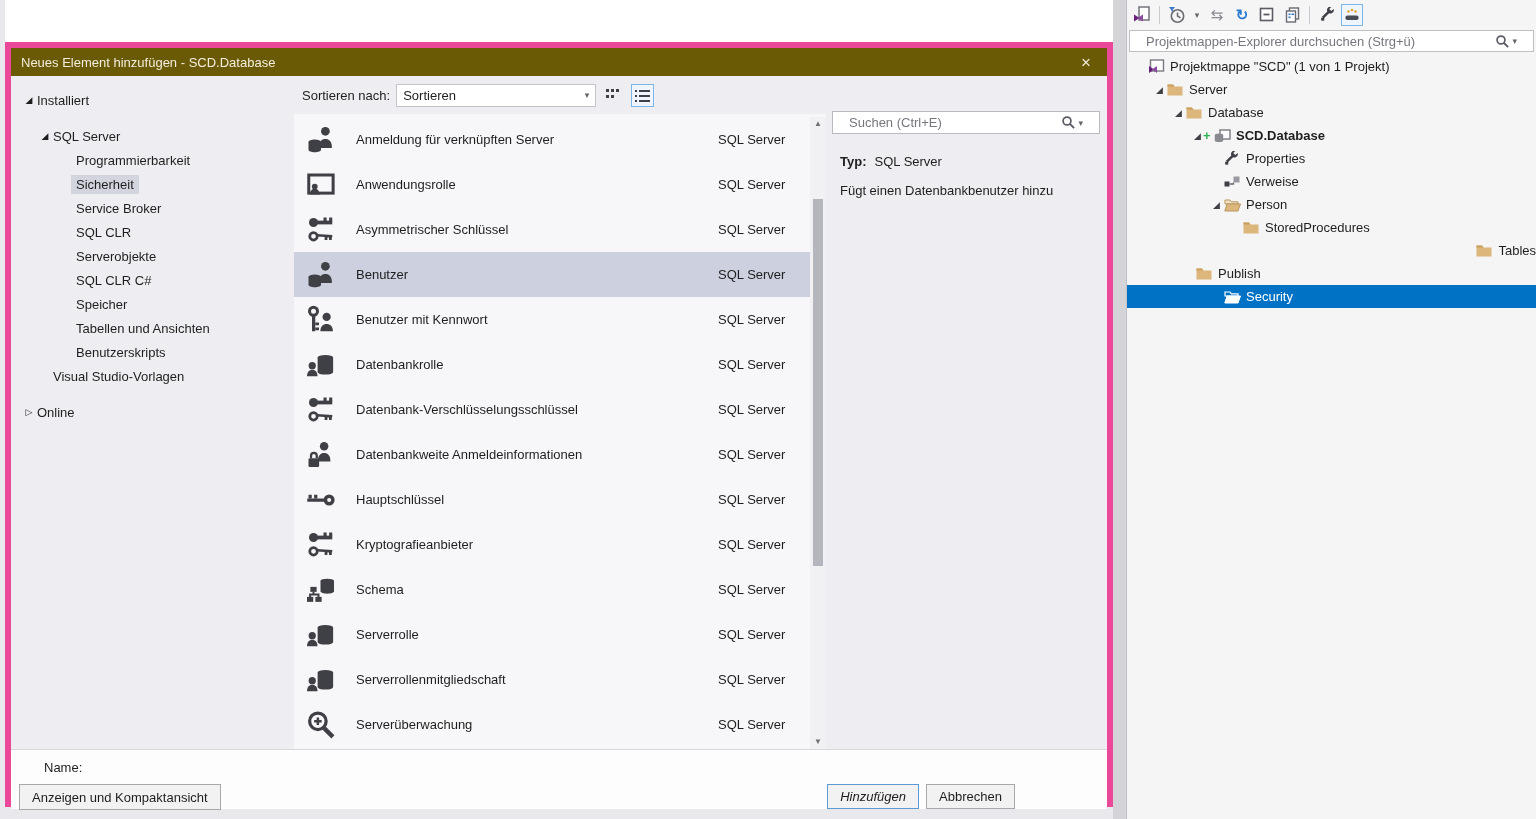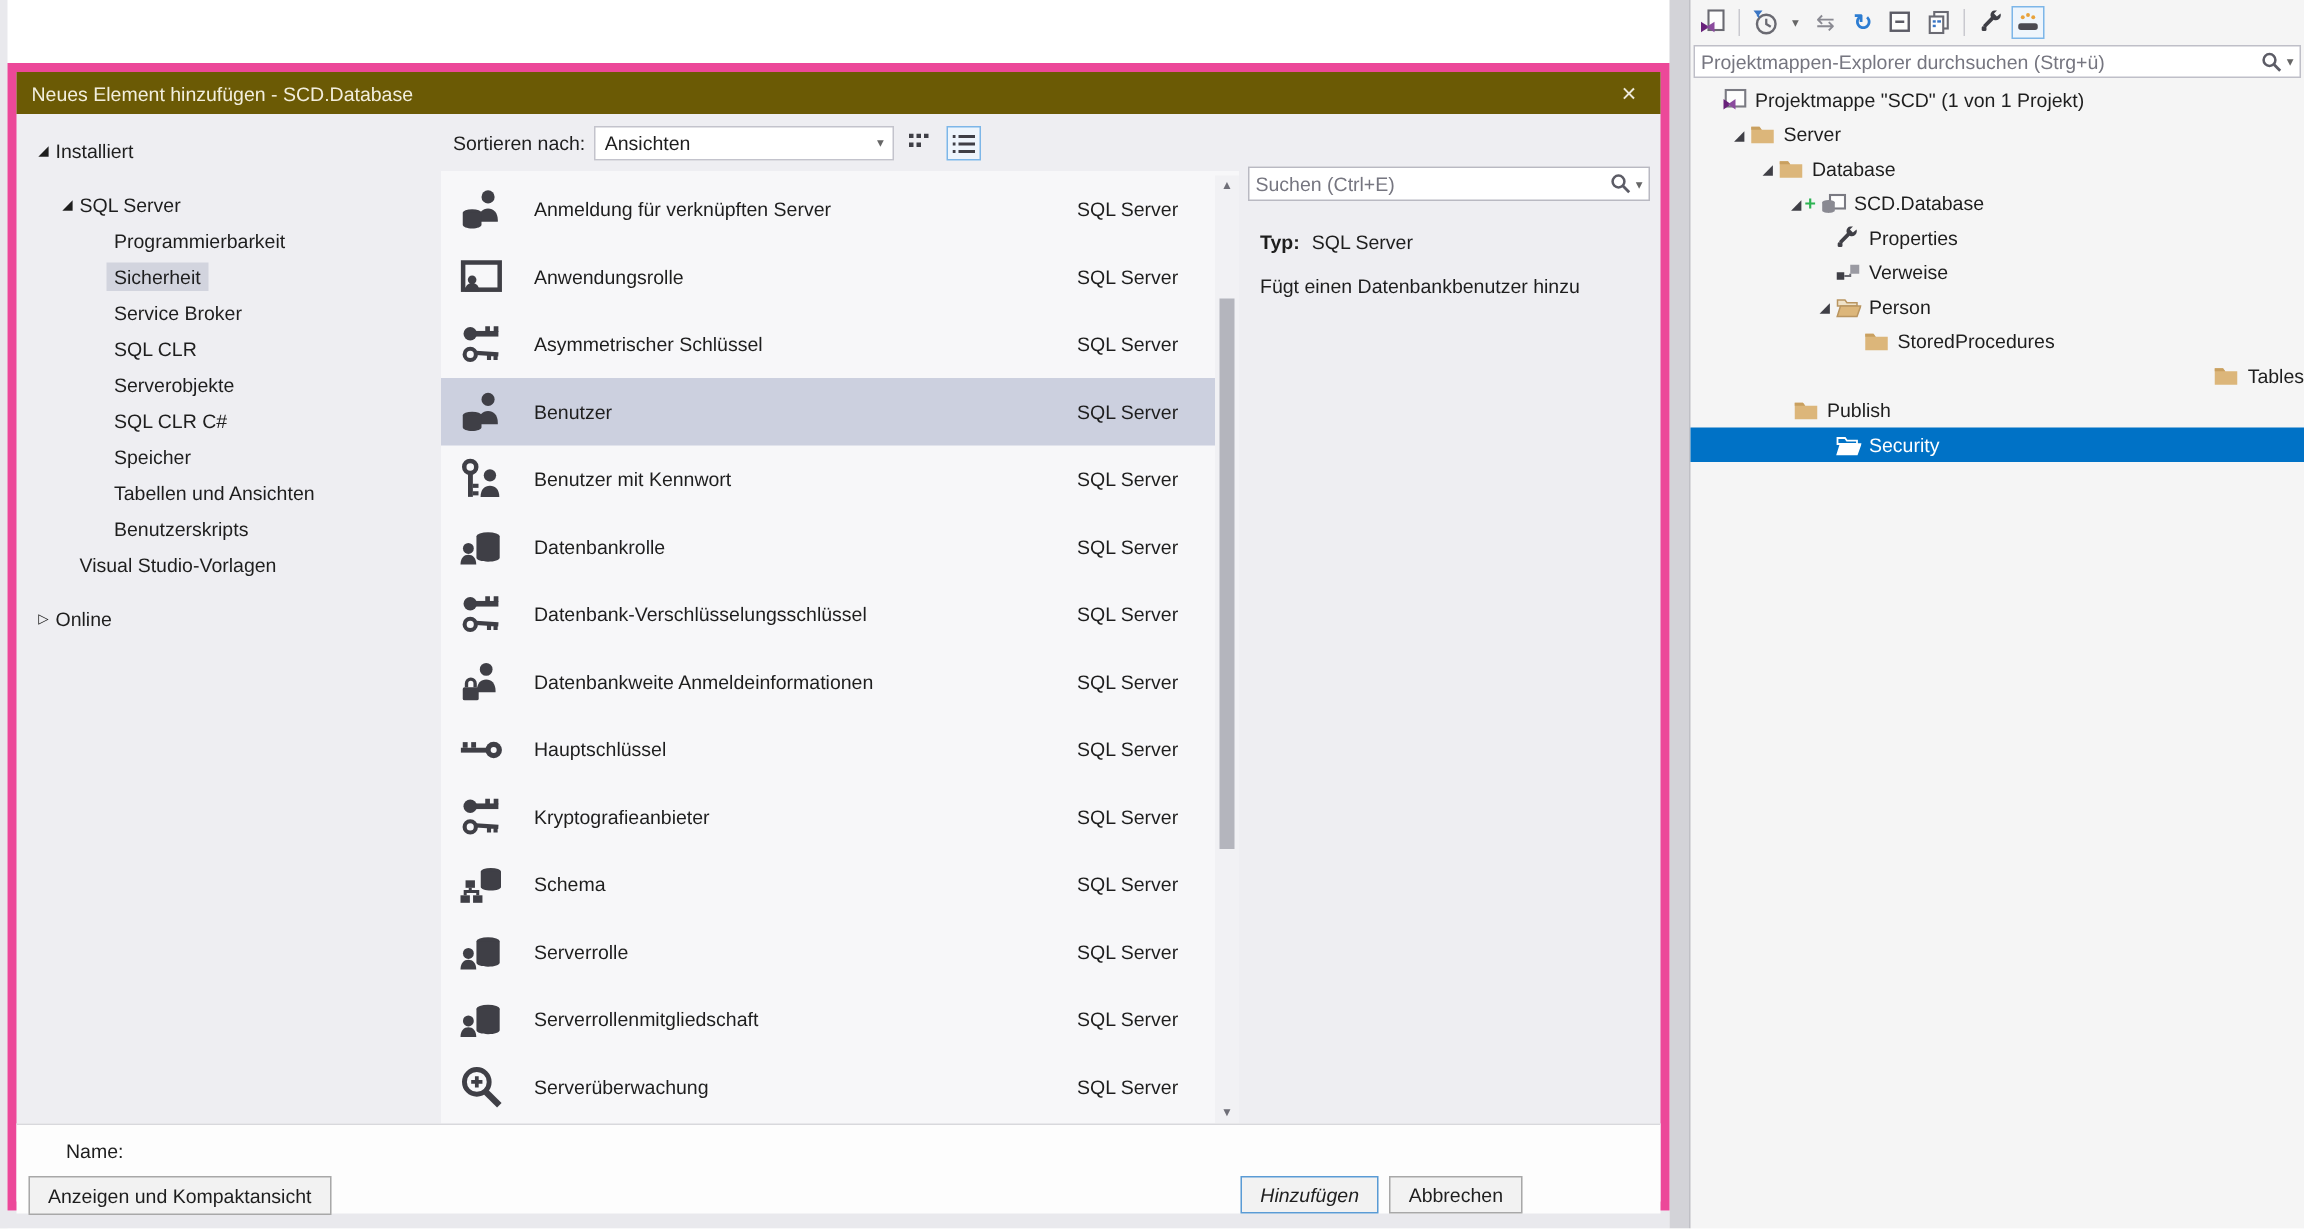--- a/index.html
+++ b/index.html
@@ -44,21 +44,21 @@
   .tpl-name { margin-left:20px; }
   .tpl-cat  { margin-left:auto; width:92px; flex:0 0 92px; }
 
   .vscroll { width:16px; background:#f1f1f4; display:flex; flex-direction:column; align-items:center; position:relative; }
   .vscroll .arr { font-size:8px; color:#6f6f78; height:14px; line-height:14px; }
   .vscroll .arr.down { position:absolute; bottom:0; }
   .vscroll .thumb { position:absolute; top:13%; height:58%; width:10px; left:3px; background:#b4b5bd; }
 
   
   .pane-right { flex:1; padding:8px 7px 0 6px;margin-top:27px; }
-  .search-box { height:23px; background:#fff; border:1px solid #b9b9c2; display:flex; align-items:center; padding:0 4px; }
+  .search-box { height:23px; background:#fff; border:1px solid #b9b9c2; display:flex; align-items:center; padding:0 16px; }
   .search-box input { flex:1; border:none; outline:none; font-family:"Liberation Sans",sans-serif; font-size:13px; color:#1e1e1e; background:transparent; }
   .search-box input::placeholder { color:#767680; opacity:1; }
   .search-box .chev { font-size:9px; color:#666; margin-left:2px; }
   .details { padding:20px 0 0 8px; }
   .details .row1 { display:flex; gap:8px; }
   .details b { font-weight:bold; }
   .details .desc { margin-top:14px; }
 
   
   .dlg-bottom { height:60px; background:#fdfdfd; border-top:1px solid #d8d8dc; position:relative; }
@@ -81,21 +81,21 @@
   .glyph-refresh { color:#2d7dd2; font-size:15px; font-weight:bold; }
   .se-search { margin:1px 2px 0 2px; }
   .se-search .search-box { height:22px; border-color:#bfbfc8; }
   .se-tree { margin-top:3px; }
   .se-row { height:23px; display:flex; align-items:center; white-space:nowrap; }
   .se-row.selected { background:#0072c6; color:#fff; }
   .se-exp { width:15px; text-align:center; font-size:9px; color:#3f3f46; flex:0 0 15px; }
   .se-badge { width:11px; color:#2db352; font-weight:bold; font-size:13px; flex:0 0 11px; margin-left:-2px; }
   .se-ico { width:18px; height:16px; flex:0 0 18px; display:flex; align-items:center; }
   .se-lbl { margin-left:4px; }
-  .se-row.bold .se-lbl { font-weight:normal; }
+  .se-row.bold .se-lbl { font-weight:bold; }
   svg { display:block; }
 </style>
 </head>
 <body>
 
 <div id="root">
   <div class="left-strip"></div>
   <div class="bottom-strip"></div>
   <div class="window-gap"></div>
 
@@ -151,21 +151,21 @@
         <div class="cat-row cat-online">
           <span class="cat-arrow">▷</span>
           <span class="lbl">Online</span>
         </div>
       </div>
 
       <div class="pane-mid">
         <div class="sortbar">
           <span>Sortieren nach:</span>
           <div class="combo">
-            <span>Ansichten</span>
+            <span>Sortieren</span>
             <span class="chev">▾</span>
           </div>
           <span class="viewbtn">
               <span>
                 <svg width="15" height="13" viewBox="0 0 15 13">
                   <g fill="#3f3f46">
                     <rect x="0" y="0" width="3" height="3"></rect>
                     <rect x="5" y="0" width="3" height="3"></rect>
                     <rect x="10" y="0" width="3" height="3"></rect>
                     <rect x="0" y="6" width="3" height="3"></rect>

